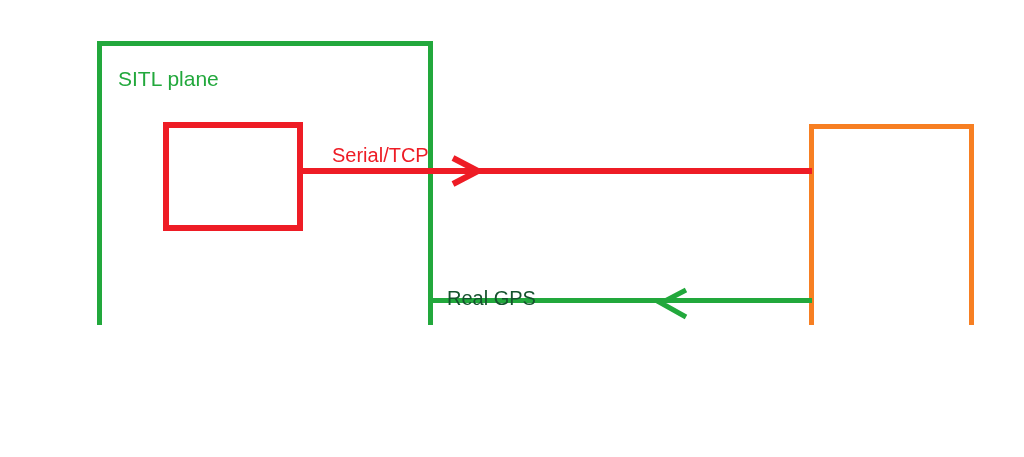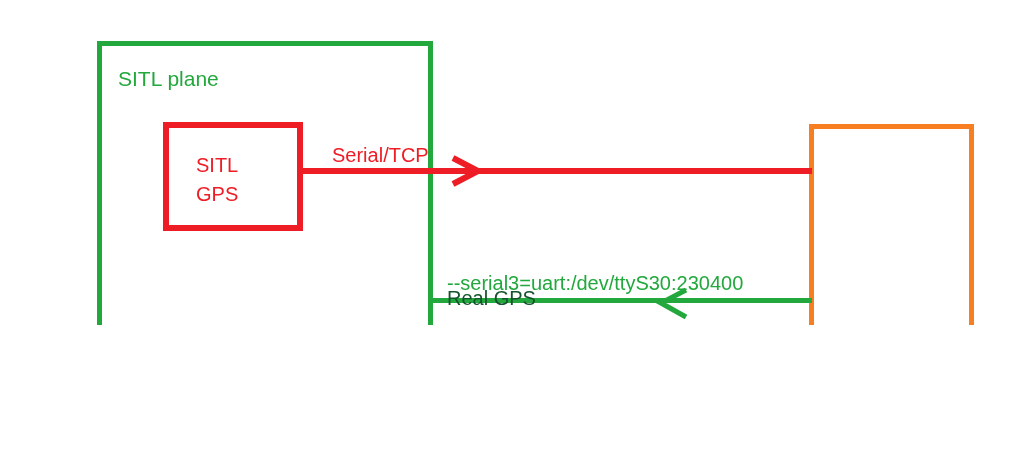--- a/index.html
+++ b/index.html
@@ -131,31 +131,29 @@
 </style>
 </head>
 <body>
 
 <div id="canvas">
 
   <div class="box" id="sitl-plane-box"></div>
   <div class="label" id="sitl-plane-label">SITL plane</div>
 
   <div class="box" id="sitl-gps-box"></div>
-  <div class="label" id="sitl-gps-label"><span>SITL</span><br><span>GPS</span></div>
 
   <div class="box" id="gps-manipulation-box"></div>
   <div class="label" id="gps-manipulation-label"><br></div>
 
   <div class="connector" id="serial-tcp-connector"></div>
   <svg class="arrowhead" id="serial-tcp-arrowhead" viewBox="0 0 34 38">
     <polyline points="3,6 28,19 3,32" fill="none" stroke="#ee1c25" stroke-width="6" stroke-linecap="butt" stroke-linejoin="miter"></polyline>
   </svg>
   <div class="label" id="serial-tcp-label">Serial/TCP</div>
 
   <div class="connector" id="real-gps-connector"></div>
   <svg class="arrowhead" id="real-gps-arrowhead" viewBox="0 0 36 34">
     <polyline points="31,3 6,16 31,30" fill="none" stroke="#22a83c" stroke-width="5" stroke-linecap="butt" stroke-linejoin="miter"></polyline>
   </svg>
   <div class="label" id="real-gps-label">Real GPS</div>
-  <div class="label" id="serial3-arg-label">--serial3=uart:/dev/ttyS30:230400</div>
 
 </div>
 
 </body></html>

